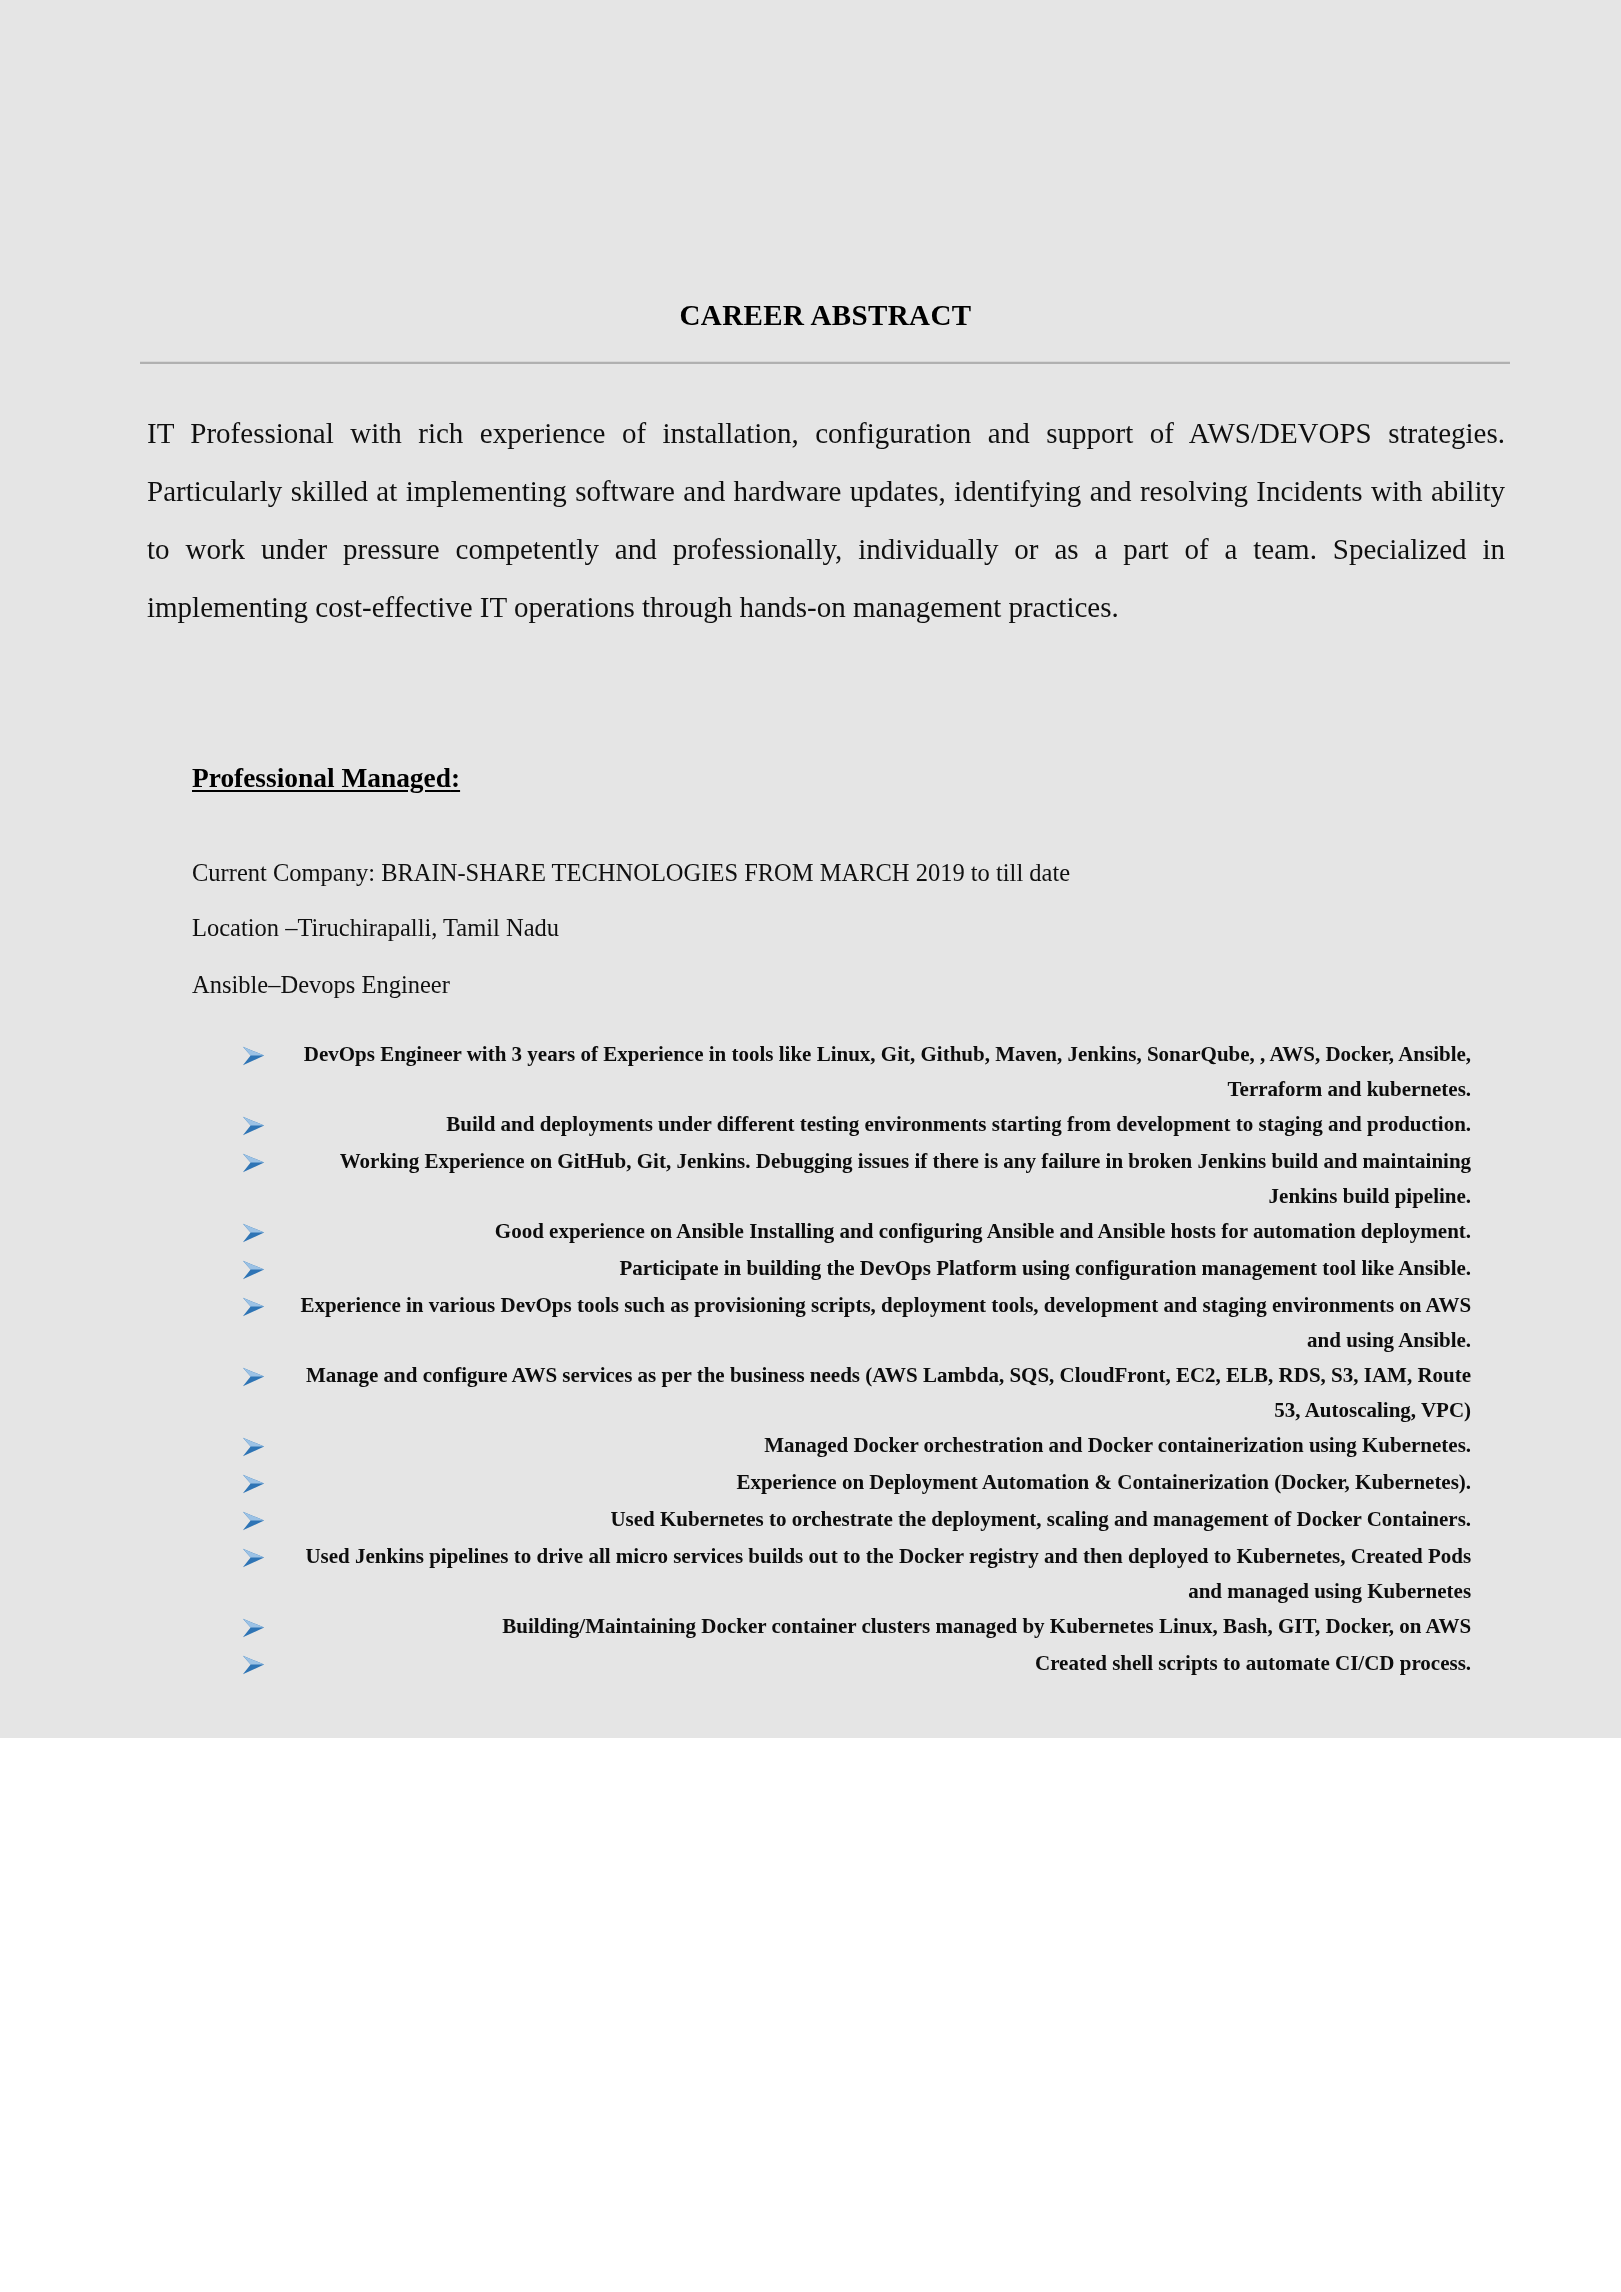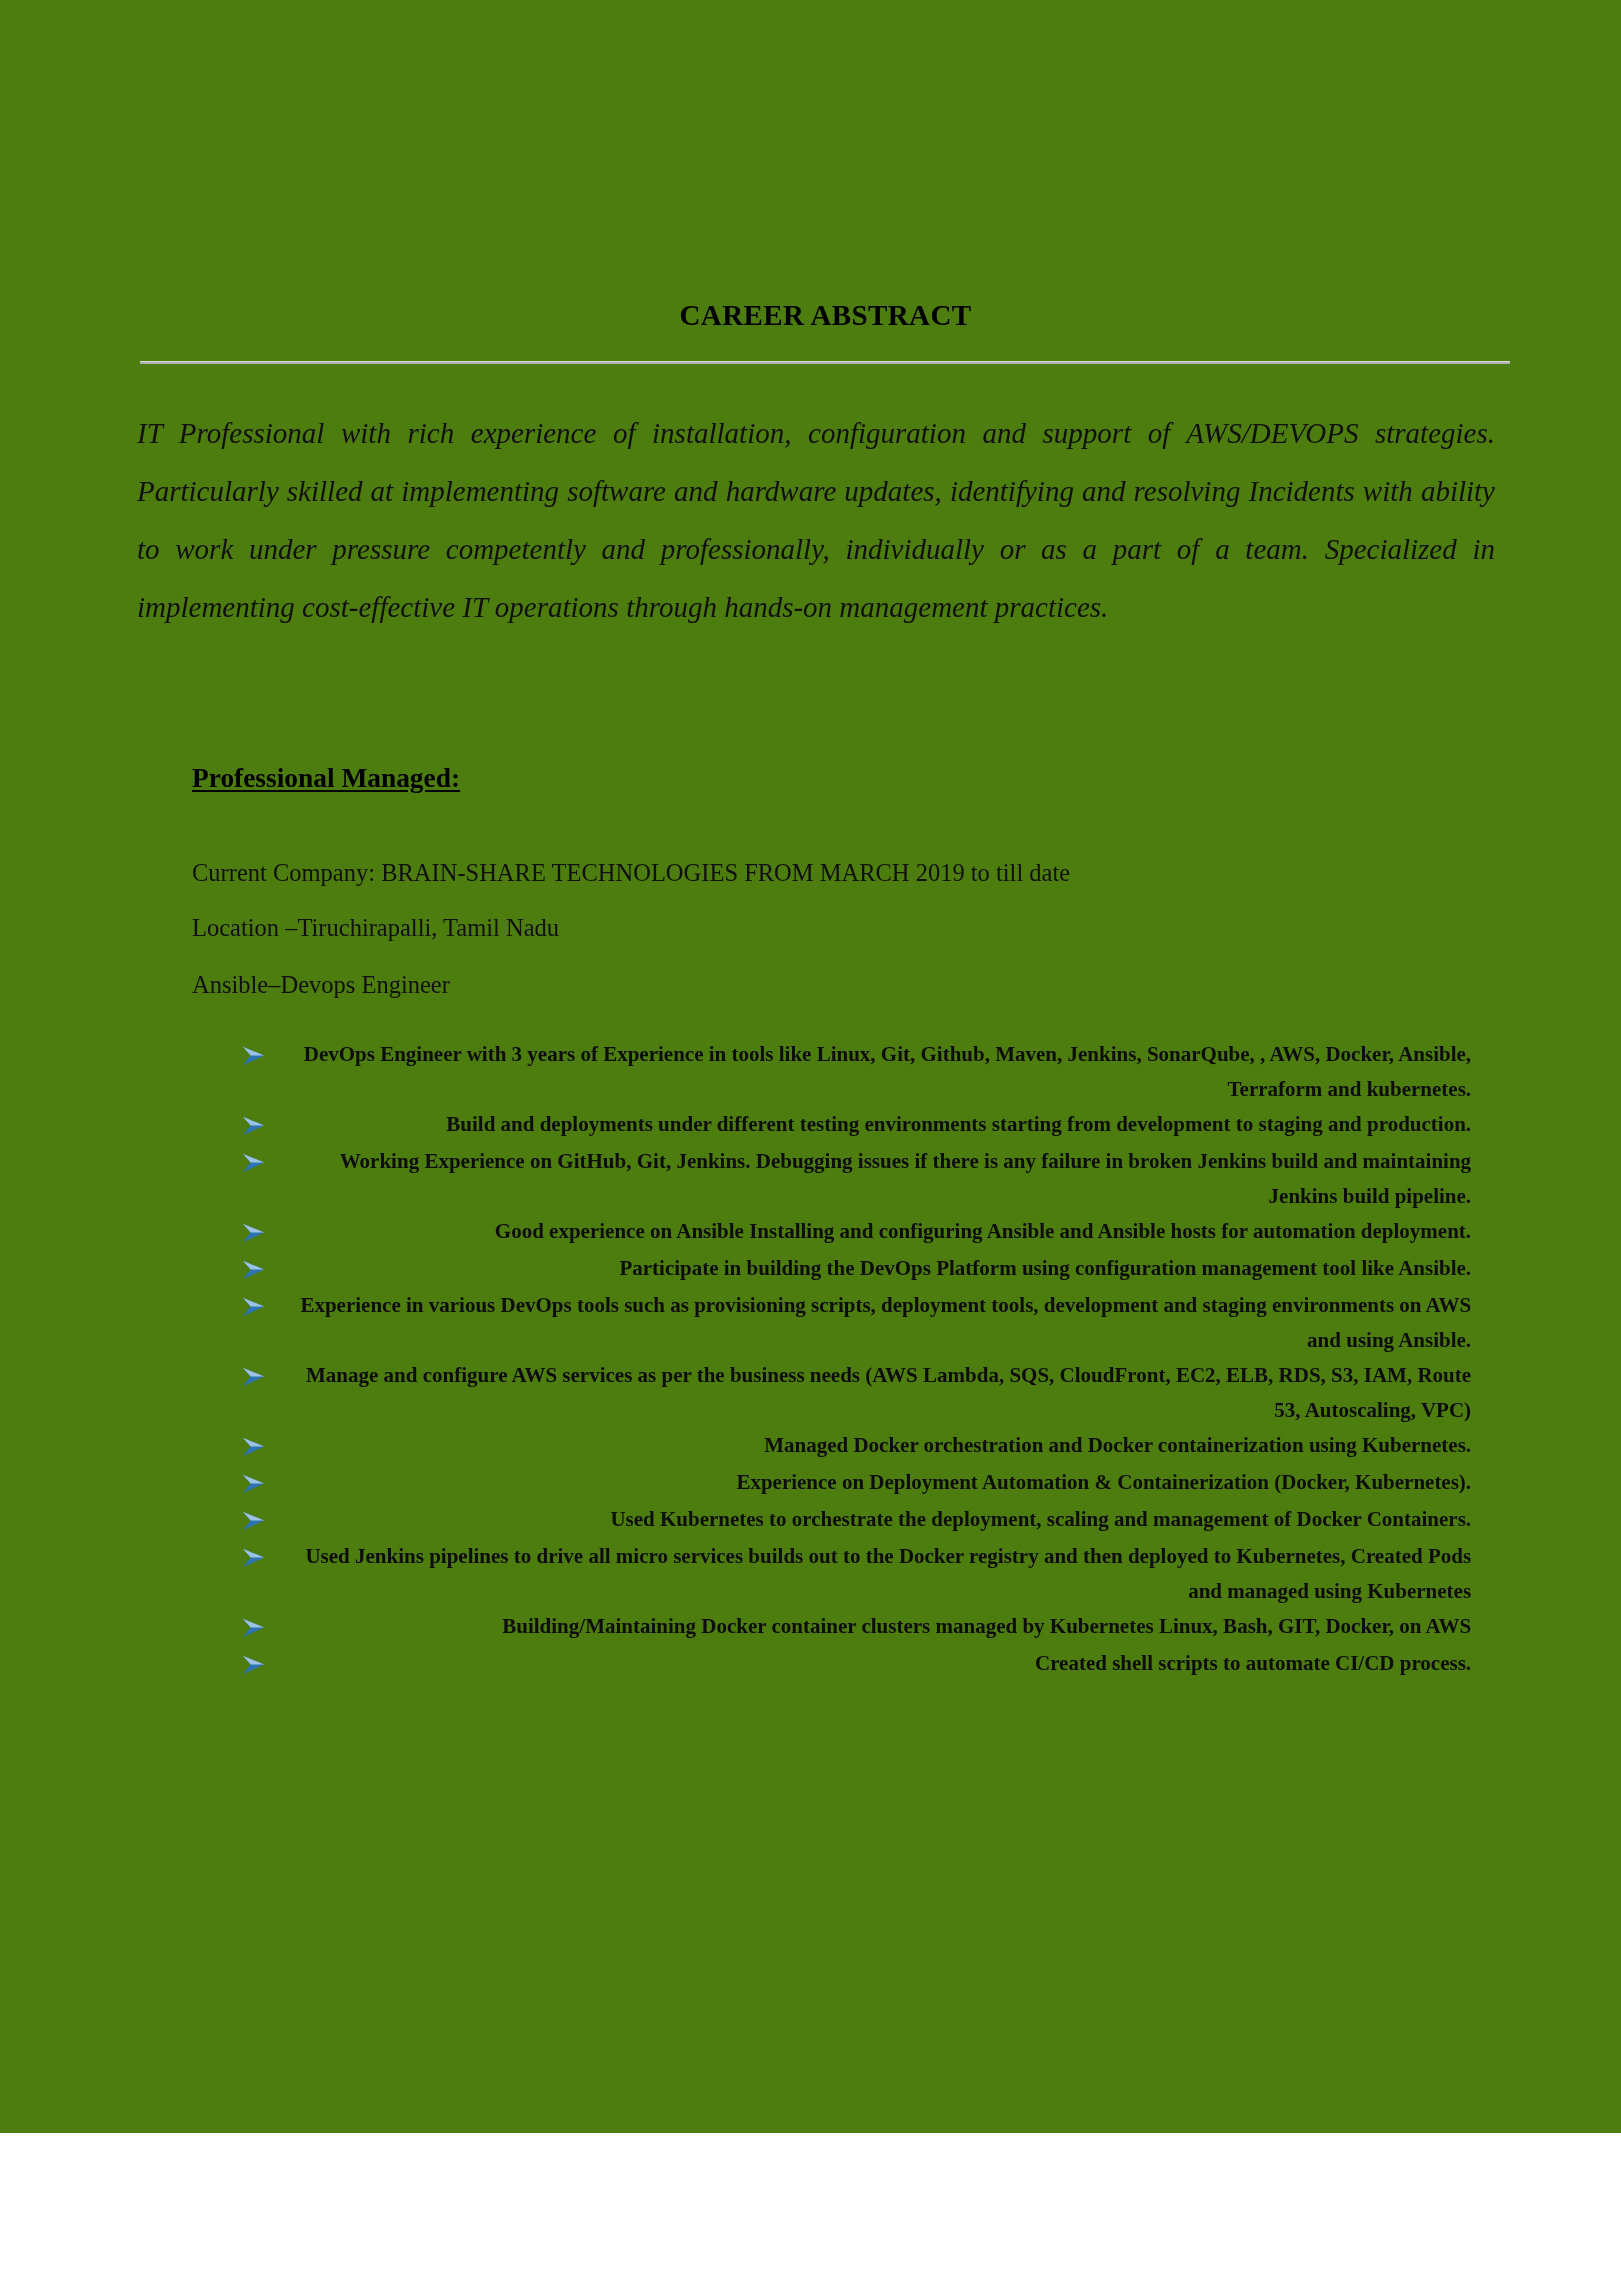--- a/index.html
+++ b/index.html
@@ -11,23 +11,23 @@
     width: 1621px;
     height: 2293px;
     font-family: "Liberation Serif", "DejaVu Serif", serif;
     color: #000000;
     -webkit-font-smoothing: antialiased;
   }
 
   .page {
     position: relative;
     width: 1621px;
-    height: 2133px;
+    height: 1738px;
     box-sizing: border-box;
-    background: #4d7c0f;
+    background: #e5e5e5;
     overflow: hidden;
   }
 
   
   .doc-title {
     position: absolute;
     left: 142px;
     top: 299px;
     width: 1367px;
     text-align: center;
@@ -45,29 +45,28 @@
     width: 1370px;
     height: 2.9px;
     background: #b0b0b0;
     border-top: 1px solid #d7d7d7;
     box-sizing: border-box;
   }
 
   
   .intro {
     position: absolute;
-    left: 137px;
+    left: 147px;
     top: 404px;
     width: 1358px;
     text-align: justify;
     text-justify: inter-word;
     font-size: 29px;
     line-height: 58px;
     color: #101010;
-    font-style: italic;
   }
 
   
   .synopsis-heading {
     position: absolute;
     left: 192px;
     top: 763px;
     font-size: 27.4px;
     font-weight: bold;
     color: #000000;

